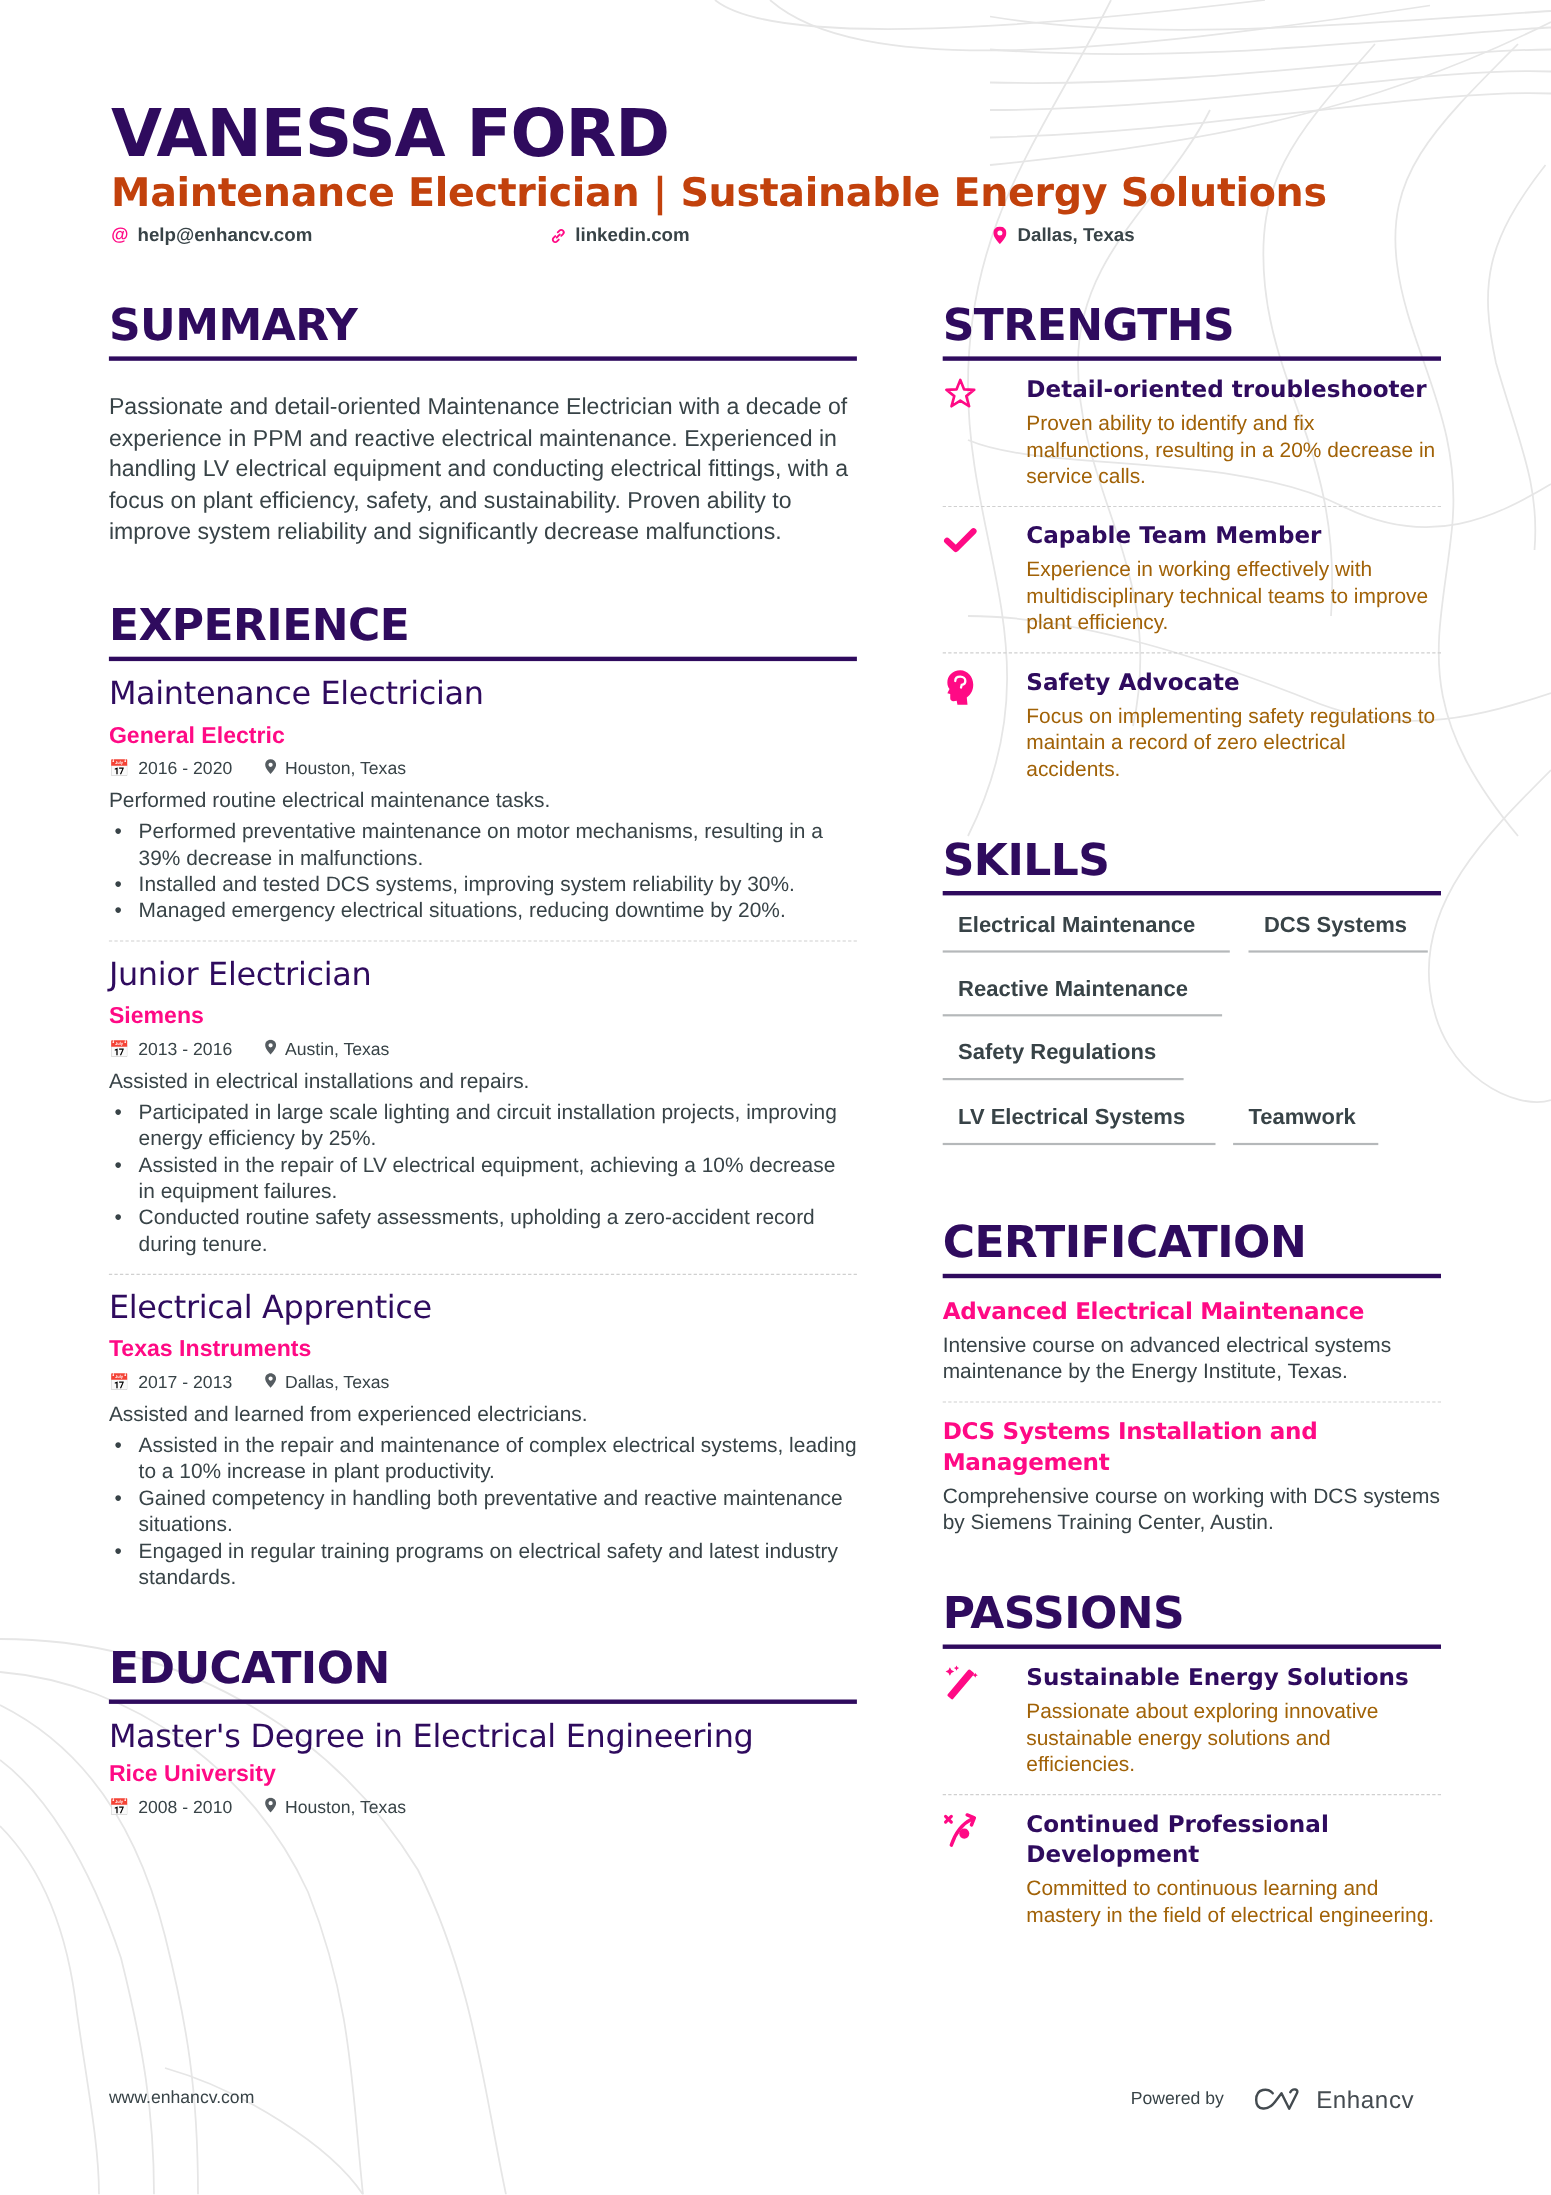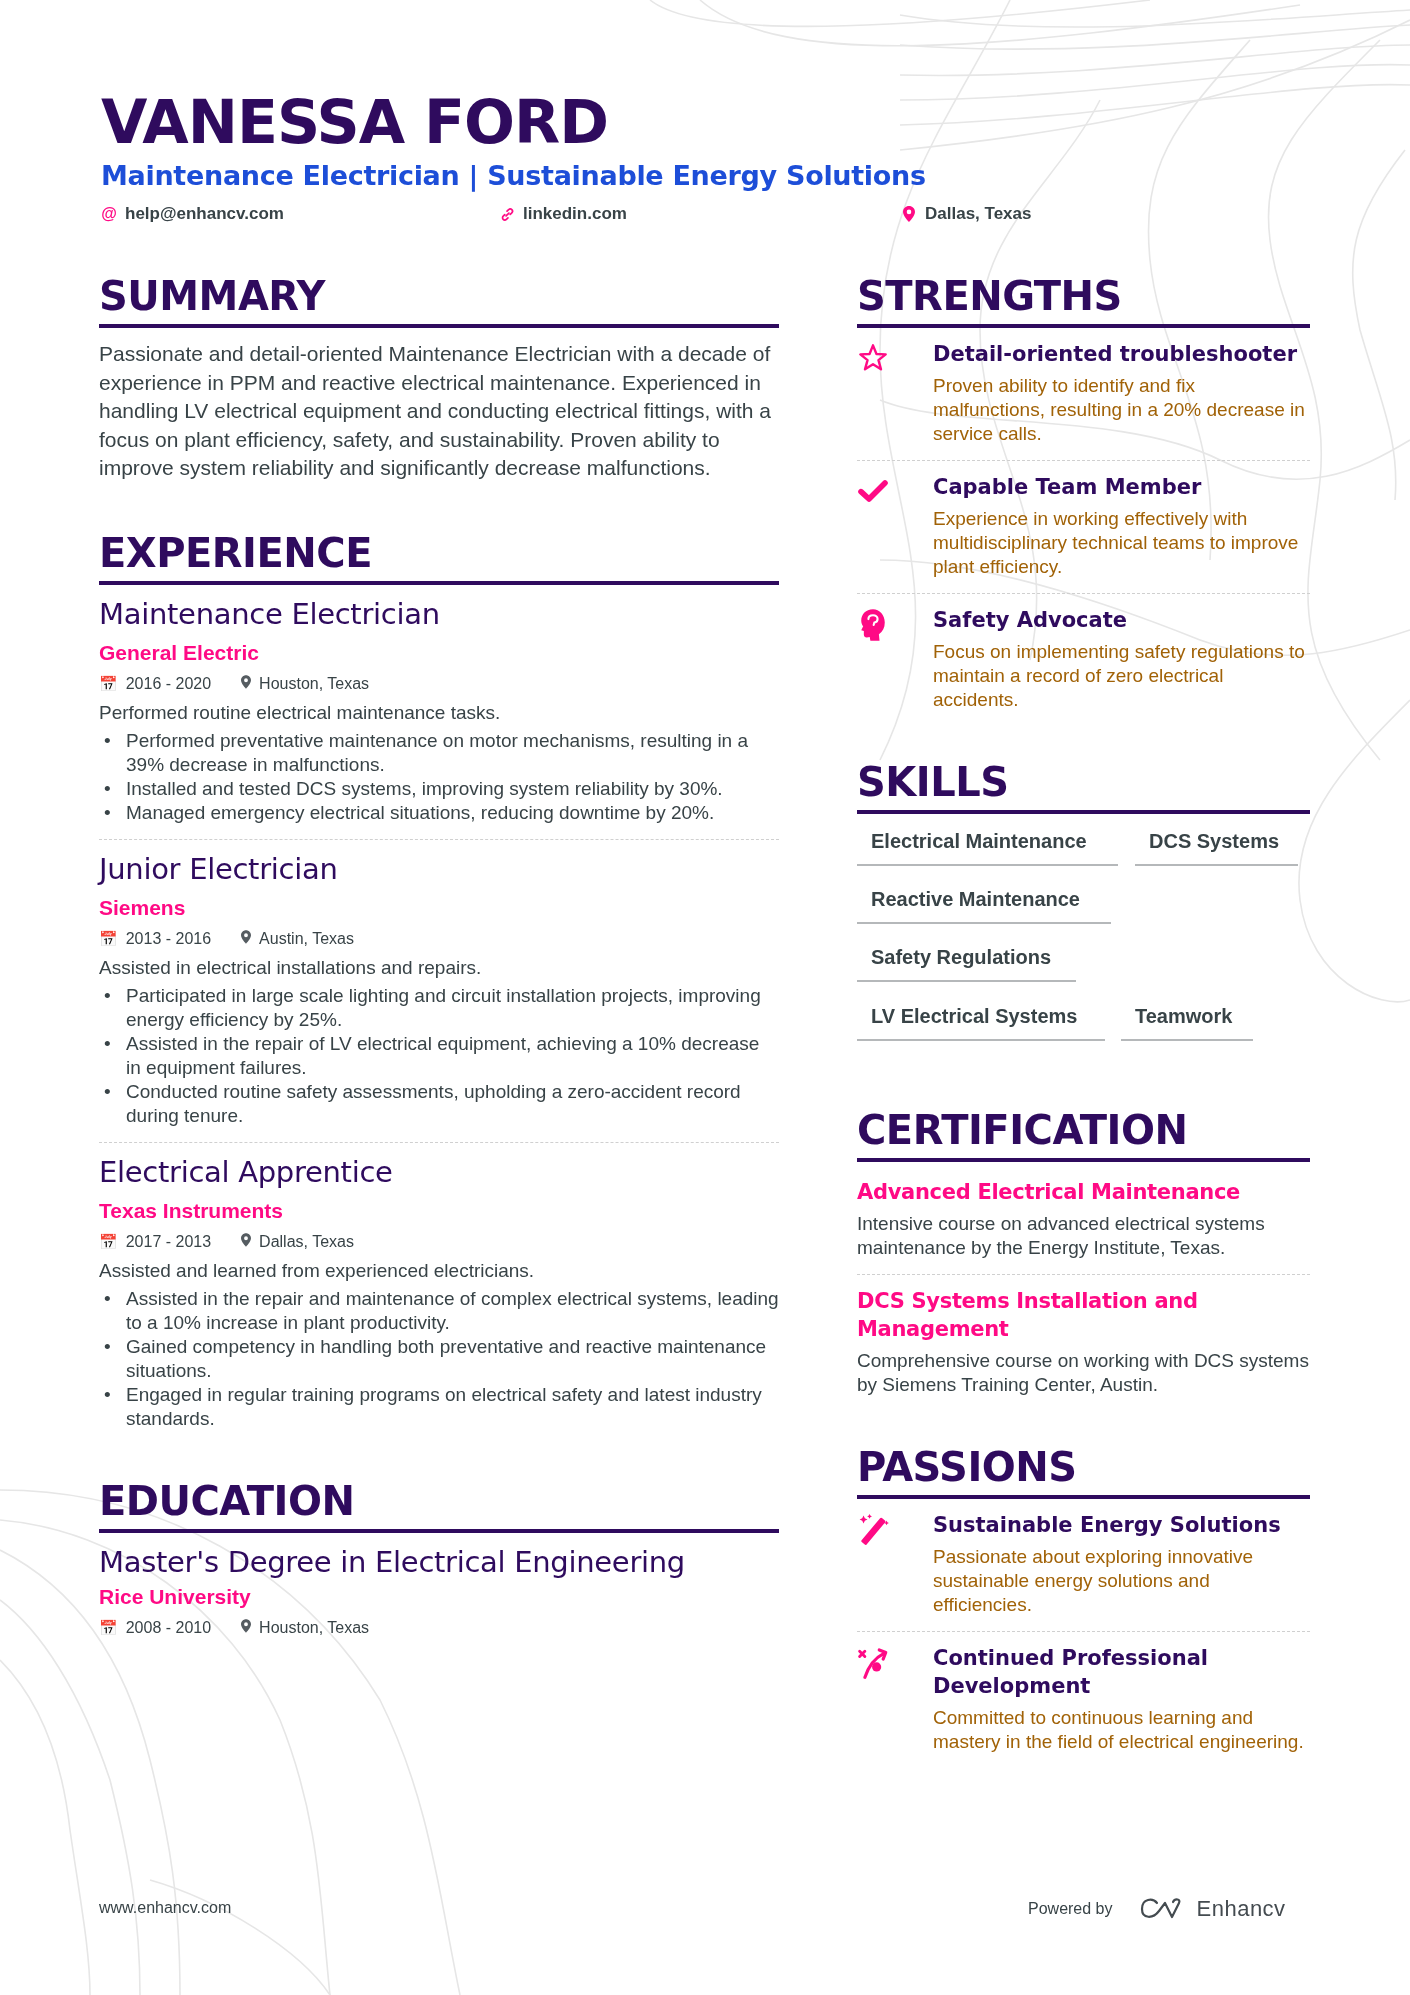--- a/index.html
+++ b/index.html
@@ -2,32 +2,32 @@
 <html><head>
 <meta charset="utf-8">
 <style>
   * { box-sizing: border-box; margin: 0; padding: 0; }
   html, body { width: 1410px; height: 1995px; background: #ffffff; }
   body { position: relative; overflow: hidden; font-family: "Liberation Sans", sans-serif; color: #384347; }
   .bg { position: absolute; left: 0; top: 0; width: 1410px; height: 1995px; z-index: 0; pointer-events: none; }
   .page { position: absolute; left: 0; top: 0; width: 1410px; height: 1533px; z-index: 1; }
 
   .name { position: absolute; left: 101px; top: 86px; font-family: "DejaVu Sans", sans-serif; font-weight: bold; font-size: 60px; letter-spacing: -1px; color: #2f0b5e; line-height: 72px; }
-  .headline { position: absolute; left: 101px; top: 158px; font-family: "DejaVu Sans", sans-serif; font-weight: bold; font-size: 27px; color: #1d4ed8; line-height: 36px; letter-spacing: -0.3px; }
+  .headline { position: absolute; left: 101px; top: 158px; font-family: "DejaVu Sans", sans-serif; font-weight: bold; font-size: 36px; color: #c2410c; line-height: 36px; letter-spacing: -0.3px; }
   .contacts { position: absolute; top: 204px; left: 101px; width: 1210px; height: 24px; }
   .contact { position: absolute; top: 0; display: flex; align-items: center; gap: 8px; font-size: 17px; font-weight: bold; color: #384347; }
   .contact .ic { color: #ff0a85; font-size: 16px; width: 16px; display: inline-flex; justify-content: center; }
 
   .col-left { position: absolute; left: 99px; top: 270px; width: 680px; }
   .col-right { position: absolute; left: 857px; top: 270px; width: 453px; }
 
   .sec-title { font-family: "DejaVu Sans", sans-serif; font-weight: bold; font-size: 40px; color: #2f0b5e; line-height: 52px; letter-spacing: -0.5px; }
   .sec-rule { height: 4px; background: #2f0b5e; margin-top: 2px; }
 
-  .summary-text { font-size: 21px; line-height: 28.5px; color: #384347; margin-top: 12px; }
+  .summary-text { font-size: 21px; line-height: 28.5px; color: #384347; margin-top: 28px; }
 
   .job-title { font-family: "DejaVu Sans", sans-serif; font-size: 29px; color: #2f0b5e; line-height: 38px; margin-top: 10px; font-weight: normal; letter-spacing: -0.3px; }
   .company { font-size: 21px; font-weight: bold; color: #ff0a85; line-height: 28px; margin-top: 6px; }
   .meta { display: flex; align-items: center; gap: 30px; font-size: 16px; color: #384347; line-height: 24px; margin-top: 5px; }
   .meta .item { display: flex; align-items: center; gap: 8px; }
   .meta .ic { color: #6a7075; font-size: 15px; }
   .job-desc { font-size: 19px; color: #384347; line-height: 24px; margin-top: 5px; }
   .bullets { list-style: none; margin-top: 4px; }
   .bullets li { position: relative; padding-left: 27px; font-size: 19px; line-height: 24px; color: #384347; }
   .bullets li::before { content: "•"; position: absolute; left: 5px; top: 0; color: #384347; }

